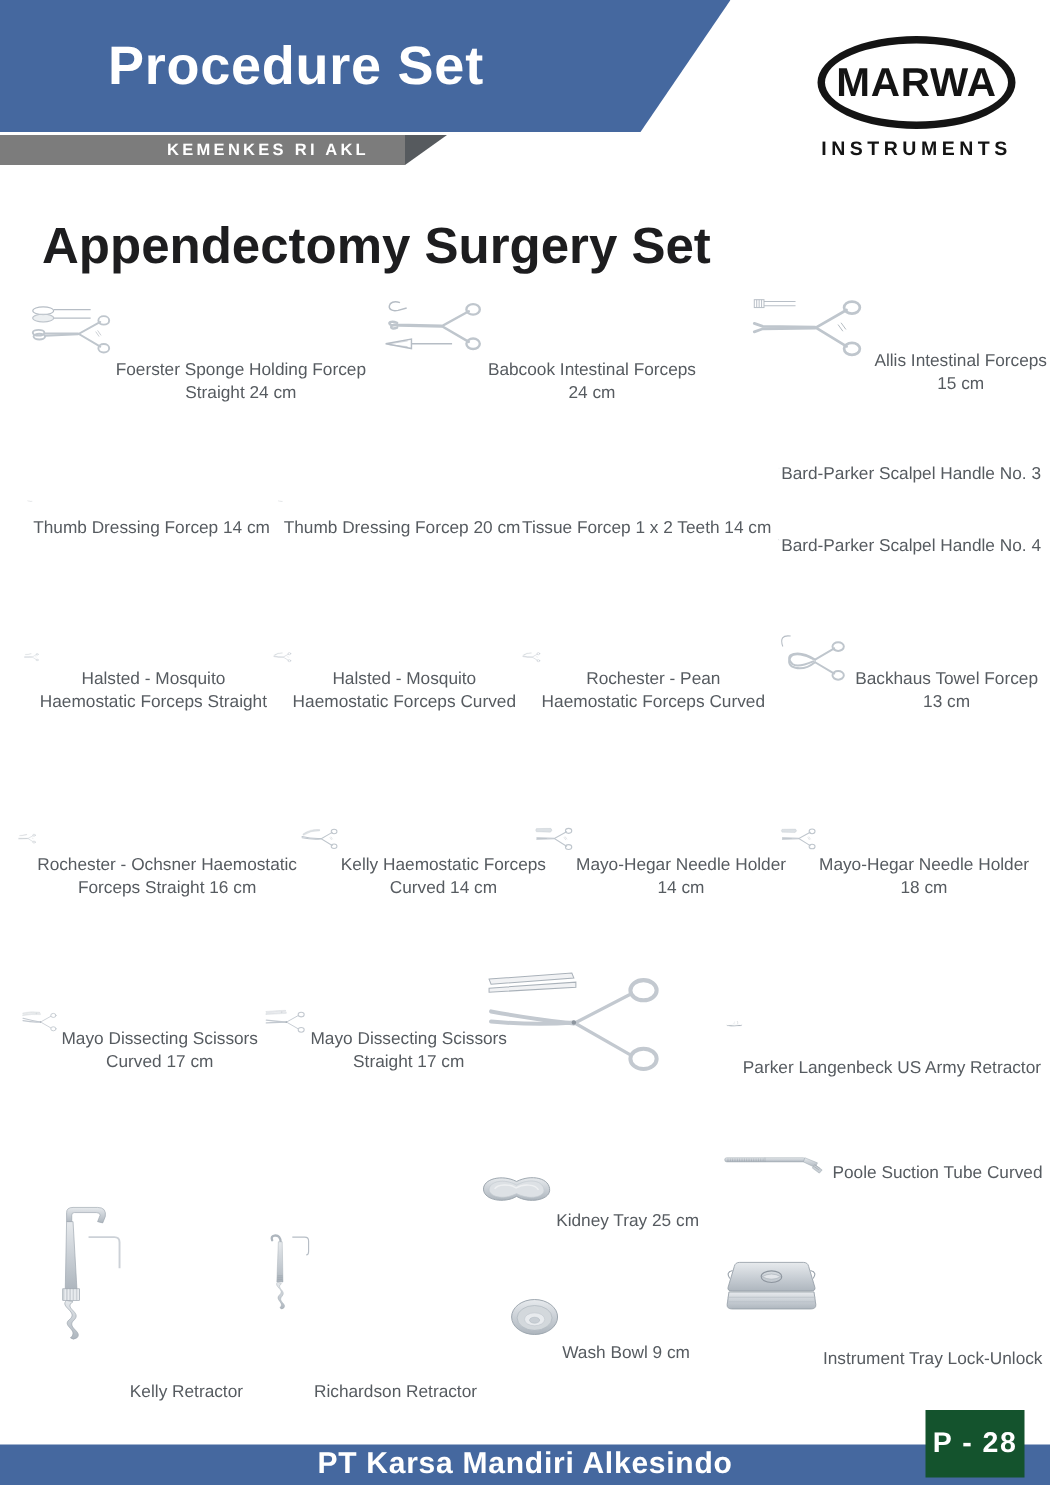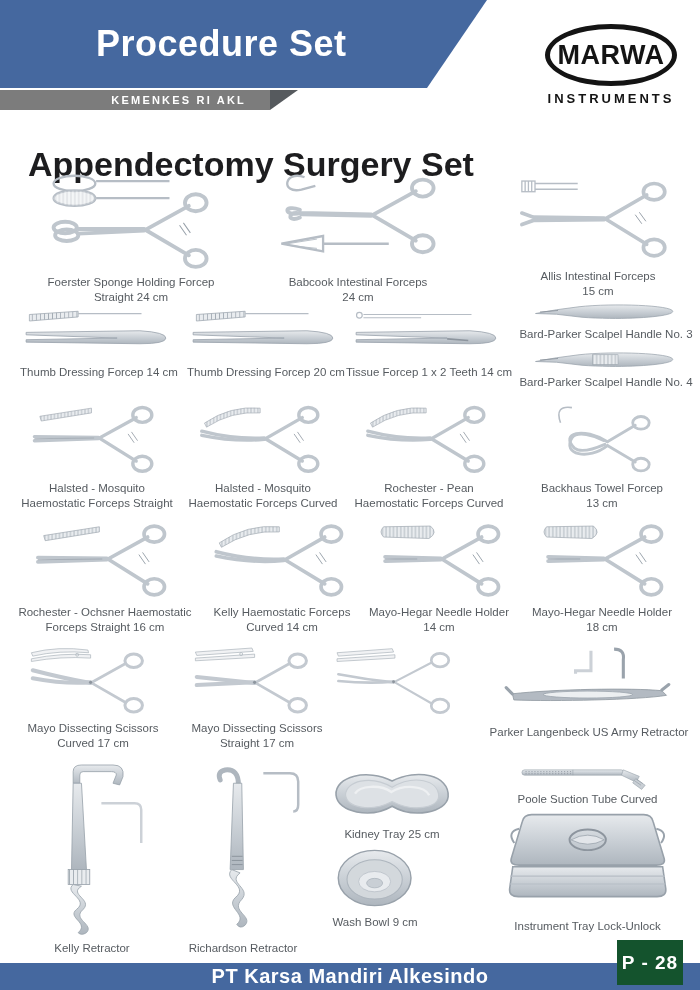--- a/index.html
+++ b/index.html
@@ -3,36 +3,36 @@
 <meta charset="utf-8">
 <style>
   html,body{margin:0;padding:0;background:#ffffff;}
   body{font-family:"Liberation Sans","DejaVu Sans",sans-serif;}
   .sheet{position:relative;width:700px;height:990px;background:#ffffff;overflow:hidden;margin:0 auto;}
 
   
   .banner{position:absolute;left:0;top:0;width:500px;height:88px;background:#45689F;
           clip-path:polygon(0 0,487px 0,427px 100%,0 100%);
           display:flex;align-items:center;}
-  .banner-title{color:#ffffff;font-size:36px;font-weight:bold;padding-left:96px;letter-spacing:.5px;}
+  .banner-title{color:#ffffff;font-size:36px;font-weight:bold;padding-left:72px;letter-spacing:.5px;}
   .ribbon{position:absolute;left:0;top:90px;width:270px;height:20px;background:#7C7C7C;}
   .ribbon-label{color:#ffffff;font-size:11px;font-weight:bold;letter-spacing:2.2px;line-height:20px;
           text-align:right;padding-right:24px;}
   .ribbon-fold{position:absolute;left:270px;top:90px;width:28px;height:20px;background:#565A5E;
           clip-path:polygon(0 0,100% 0,0 100%);}
   .logo-oval{position:absolute;left:545px;top:24px;width:122px;height:52px;border:5px solid #141414;
           border-radius:50%;display:flex;align-items:center;justify-content:center;}
   .logo-word{font-size:27px;font-weight:bold;color:#141414;letter-spacing:.5px;}
   .logo-sub{position:absolute;left:543px;top:91px;width:136px;text-align:center;font-size:13px;
           font-weight:bold;color:#141414;letter-spacing:3px;}
 
   .page-title{position:absolute;left:28px;top:122px;font-size:34px;font-weight:bold;color:#1d1d1f;}
 
   
-  .cell{position:absolute;display:flex;flex-direction:column;align-items:center;}
+  .cell{position:absolute;display:flex;flex-direction:row;align-items:flex-end;}
   .cell svg{display:block;}
   .cap{margin-top:5px;text-align:center;font-size:11.5px;color:#565b60;}
   .cap span{display:block;white-space:nowrap;line-height:1.32;}
 
   
   .footer-bar{position:absolute;left:0;bottom:0;width:700px;height:27px;background:#45689F;}
   .footer-text{color:#ffffff;font-size:20px;font-weight:bold;text-align:center;line-height:27px;letter-spacing:.5px;}
   .page-badge{position:absolute;left:617px;top:940px;width:66px;height:45px;background:#14532d;
           display:flex;align-items:center;justify-content:center;}
   .page-badge span{color:#ffffff;font-size:19px;font-weight:bold;letter-spacing:1px;}
@@ -500,21 +500,21 @@
     </div>
     <div class="cell" style="left:318px;top:762px;width:148px">
       <svg style="height:60px" viewBox="0 0 170 76">
           <use href="#i-kidney"></use>
         </svg>
       <div class="cap">
           <span>Kidney Tray 25 cm</span>
           <span></span>
         </div>
     </div>
-    <div class="cell" style="left:314px;top:846px;width:122px">
+    <div class="cell" style="left:338px;top:846px;width:122px">
       <svg style="height:64px" viewBox="0 0 120 88">
           <use href="#i-bowl"></use>
         </svg>
       <div class="cap">
           <span>Wash Bowl 9 cm</span>
           <span></span>
         </div>
     </div>
     <div class="cell" style="left:480px;top:758px;width:215px">
       <svg style="height:32px" viewBox="0 0 240 54">

